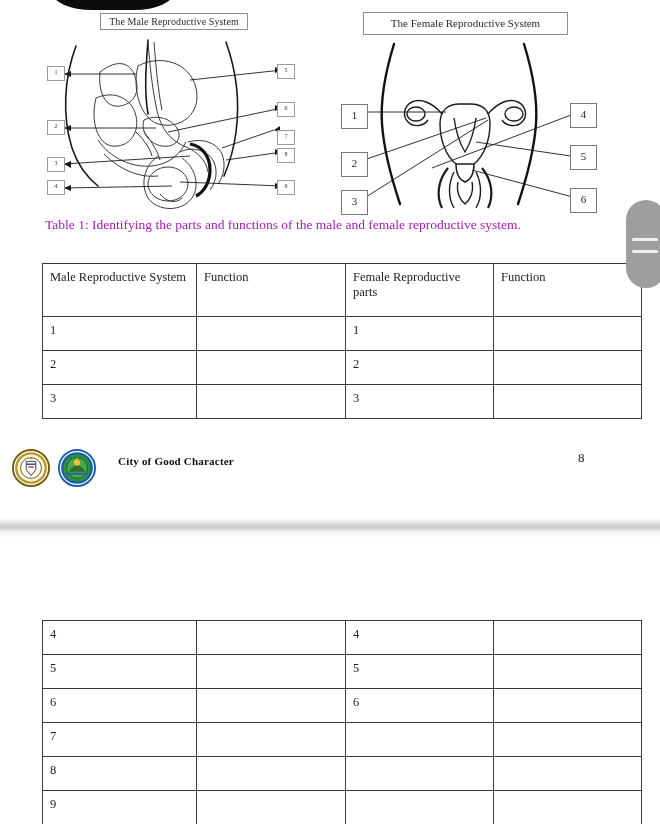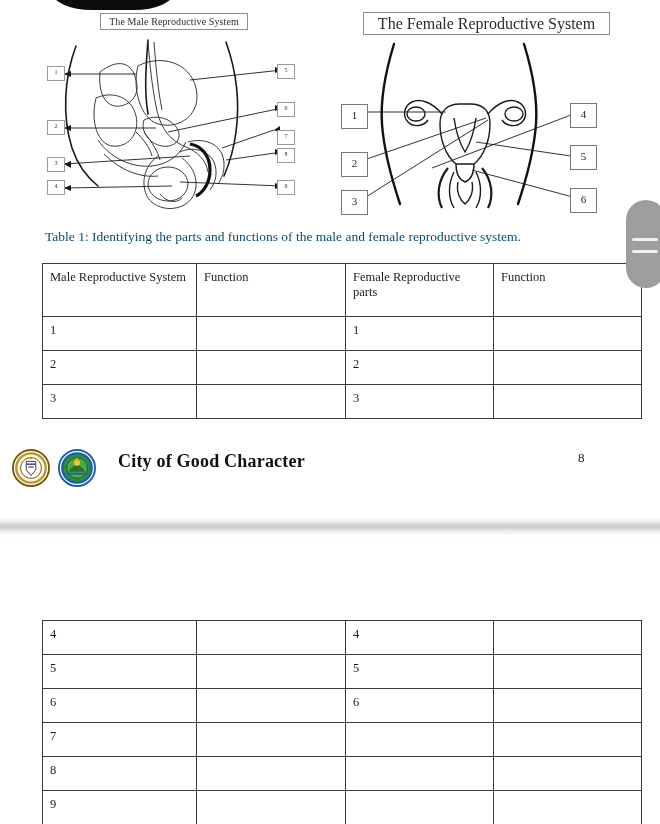--- a/index.html
+++ b/index.html
@@ -50,43 +50,42 @@
     top: 13px;
     width: 148px;
     height: 17px;
     line-height: 15px;
     font-size: 10px;
     letter-spacing: .1px;
   }
   .diagram-title.female {
     left: 363px;
     top: 12px;
-    width: 247px;
+    width: 205px;
     height: 23px;
     line-height: 21px;
-    font-size: 16px;
+    font-size: 11px;
   }
 
   .diagram {
     position: absolute;
   }
   .diagram svg { display: block; }
 
   
 
   
   .table-caption {
     position: absolute;
     left: 45px;
     top: 215px;
     width: 545px;
     font-size: 13.5px;
     line-height: 19px;
-    color: #0c4a6e;
-    margin-top: 12px;
+    color: #a21caf;
   }
 
   
   table.grid {
     position: absolute;
     border-collapse: collapse;
     table-layout: fixed;
     background: #fff;
   }
   table.grid td, table.grid th {
@@ -142,21 +141,21 @@
 
   .footer-text {
     position: absolute;
     left: 118px;
     top: 8px;
     font-family: "Liberation Serif", serif;
     font-weight: bold;
     color: #111111;
   }
   .footer-text .line1 {
-    font-size: 18px;
+    font-size: 11px;
     line-height: 16px;
     letter-spacing: .2px;
   }
   .footer-text .line2 {
     font-size: 12px;
     line-height: 16px;
     letter-spacing: .2px;
   }
   .page-number {
     position: absolute;

